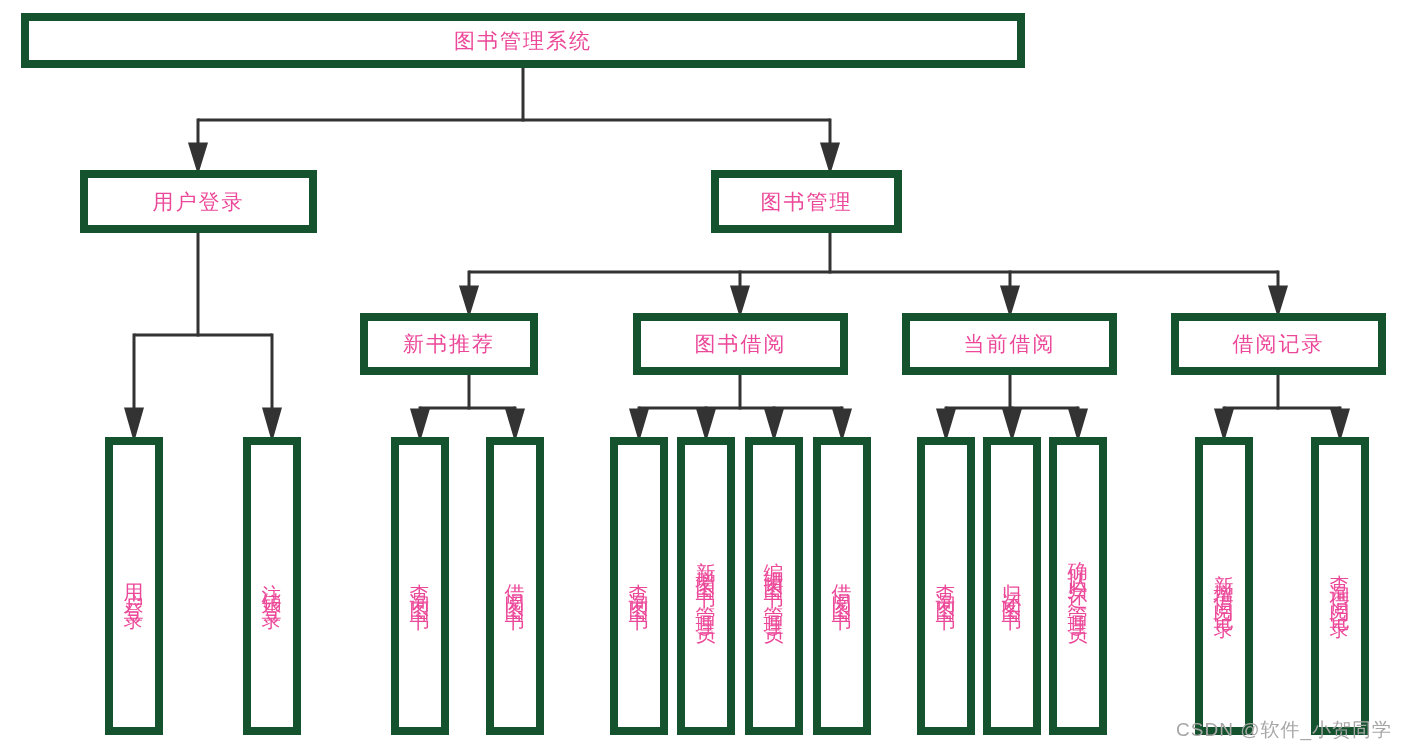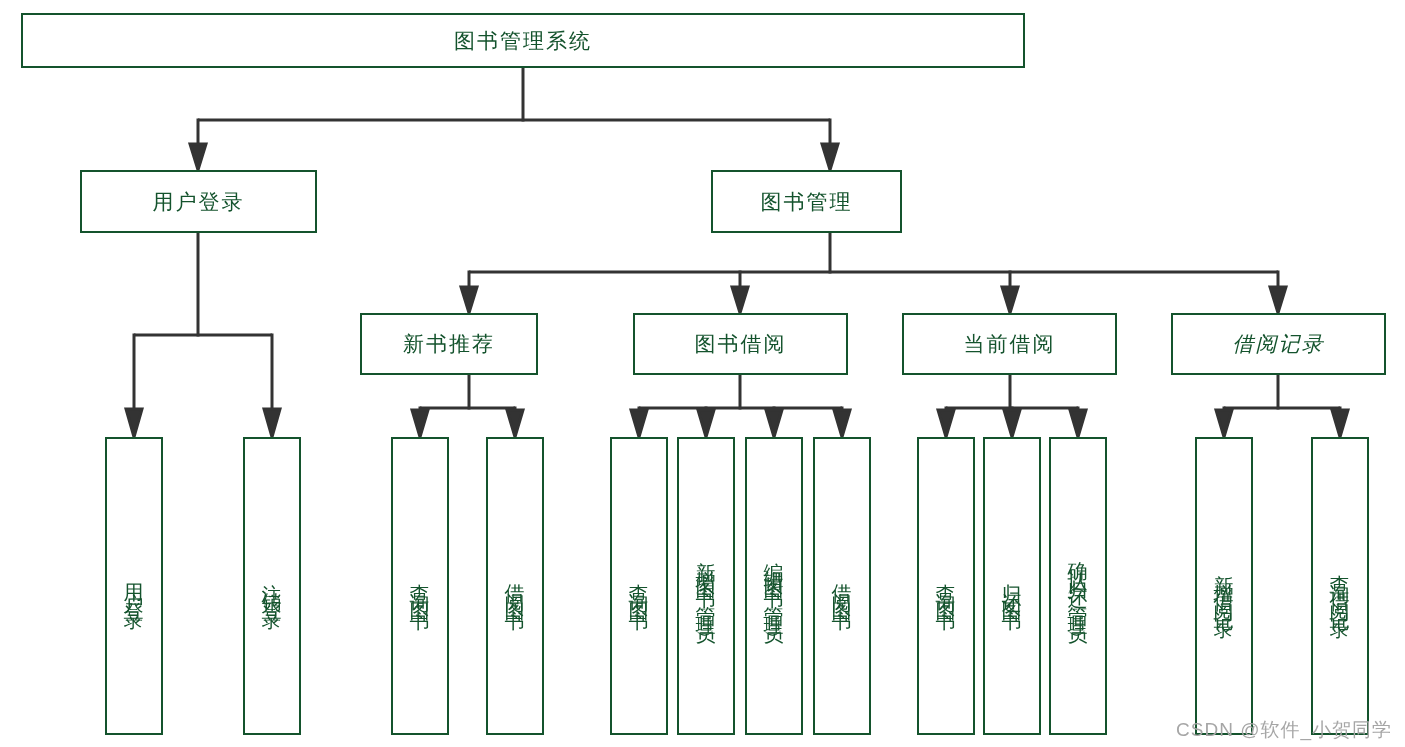--- a/index.html
+++ b/index.html
@@ -3,21 +3,21 @@
 <meta charset="utf-8">
 <style>
   html,body{margin:0;padding:0;background:#ffffff;}
   .canvas{
     position:relative;width:1405px;height:747px;background:#ffffff;
     font-family:"Liberation Sans","DejaVu Sans",sans-serif;overflow:hidden;
   }
   .connectors{position:absolute;left:0;top:0;z-index:1;}
   .box{
     position:absolute;box-sizing:border-box;z-index:2;
-    border:2px solid #14532d;background:#ffffff;color:#14532d;
+    border:8px solid #14532d;background:#ffffff;color:#ec4899;
     display:flex;align-items:center;justify-content:center;text-align:center;
   }
   .h-label{font-size:21px;letter-spacing:2px;white-space:nowrap;}
   .leaf .v-label{
     writing-mode:vertical-rl;text-orientation:mixed;
     font-size:20px;letter-spacing:9px;line-height:1.1;
   }
   .watermark{
     position:absolute;right:13px;bottom:4px;z-index:5;
     font-size:19px;color:#a6a6a6;letter-spacing:1px;white-space:nowrap;
@@ -119,21 +119,21 @@
 
   <div class="box" style="left:360px;top:313px;width:178px;height:62px;">
     <span class="h-label">新书推荐</span>
   </div>
   <div class="box" style="left:633px;top:313px;width:215px;height:62px;">
     <span class="h-label">图书借阅</span>
   </div>
   <div class="box" style="left:902px;top:313px;width:215px;height:62px;">
     <span class="h-label">当前借阅</span>
   </div>
-  <div class="box" style="left:1171px;top:313px;width:215px;height:62px;font-style:italic;">
+  <div class="box" style="left:1171px;top:313px;width:215px;height:62px;">
     <span class="h-label">借阅记录</span>
   </div>
 
   <div class="box leaf" style="left:105px;top:437px;width:58px;height:298px;">
     <span class="v-label">用户登录</span>
   </div>
   <div class="box leaf" style="left:243px;top:437px;width:58px;height:298px;">
     <span class="v-label">注销登录</span>
   </div>
 

